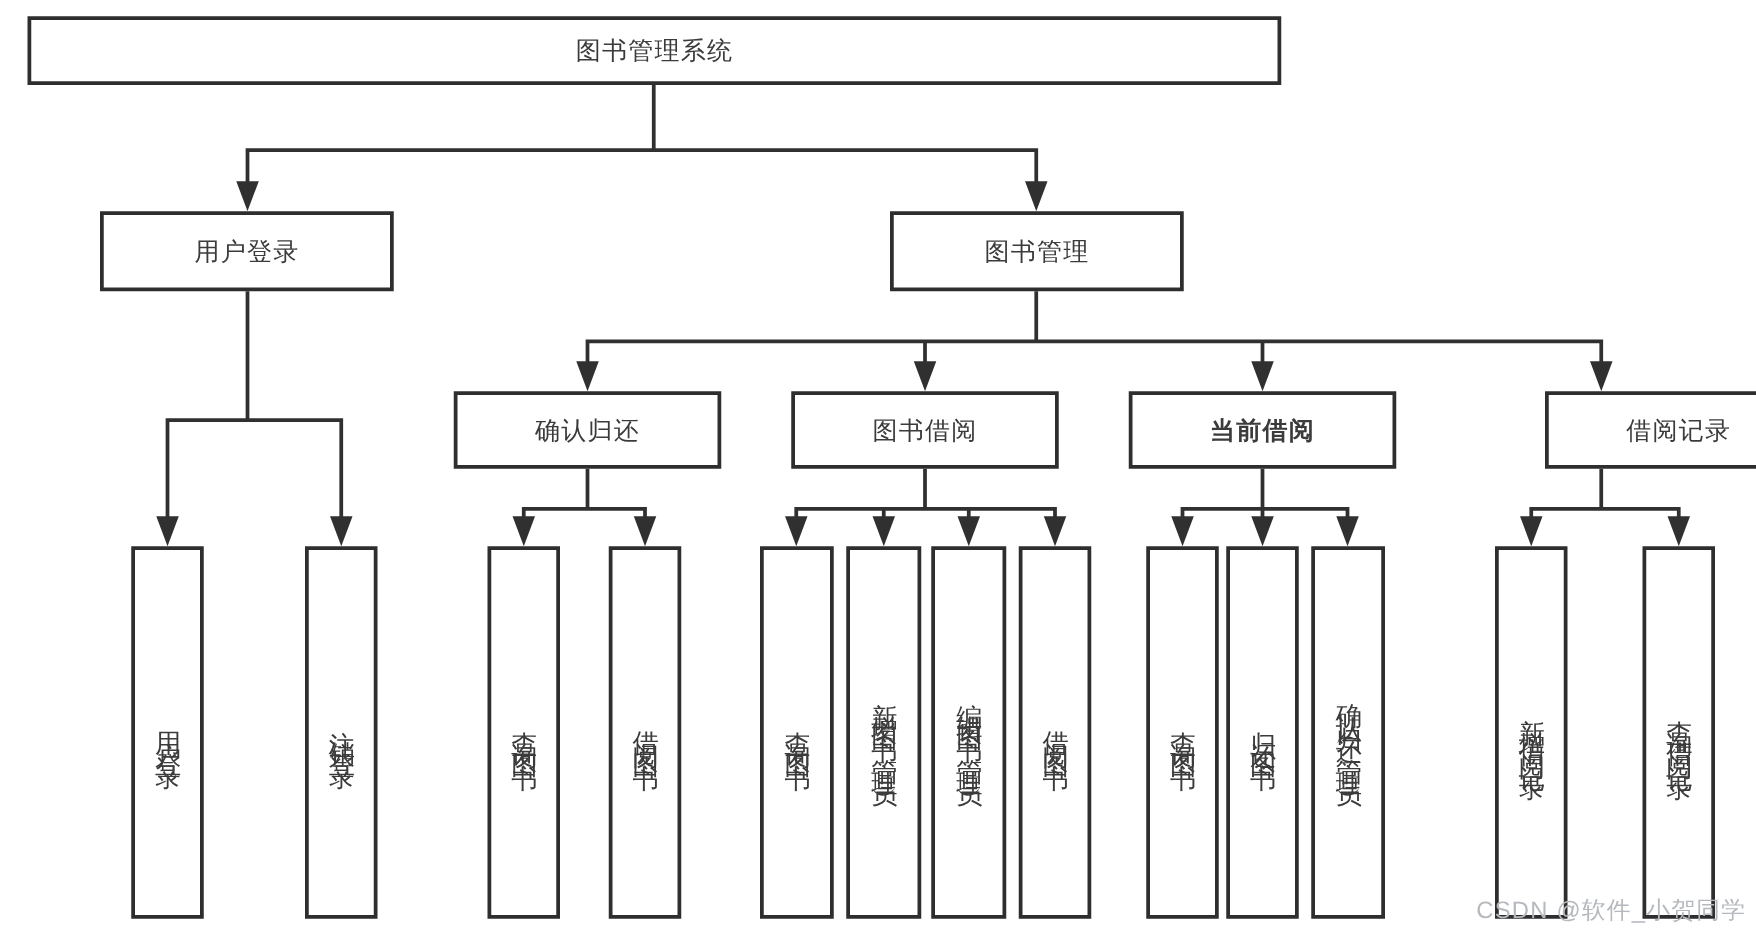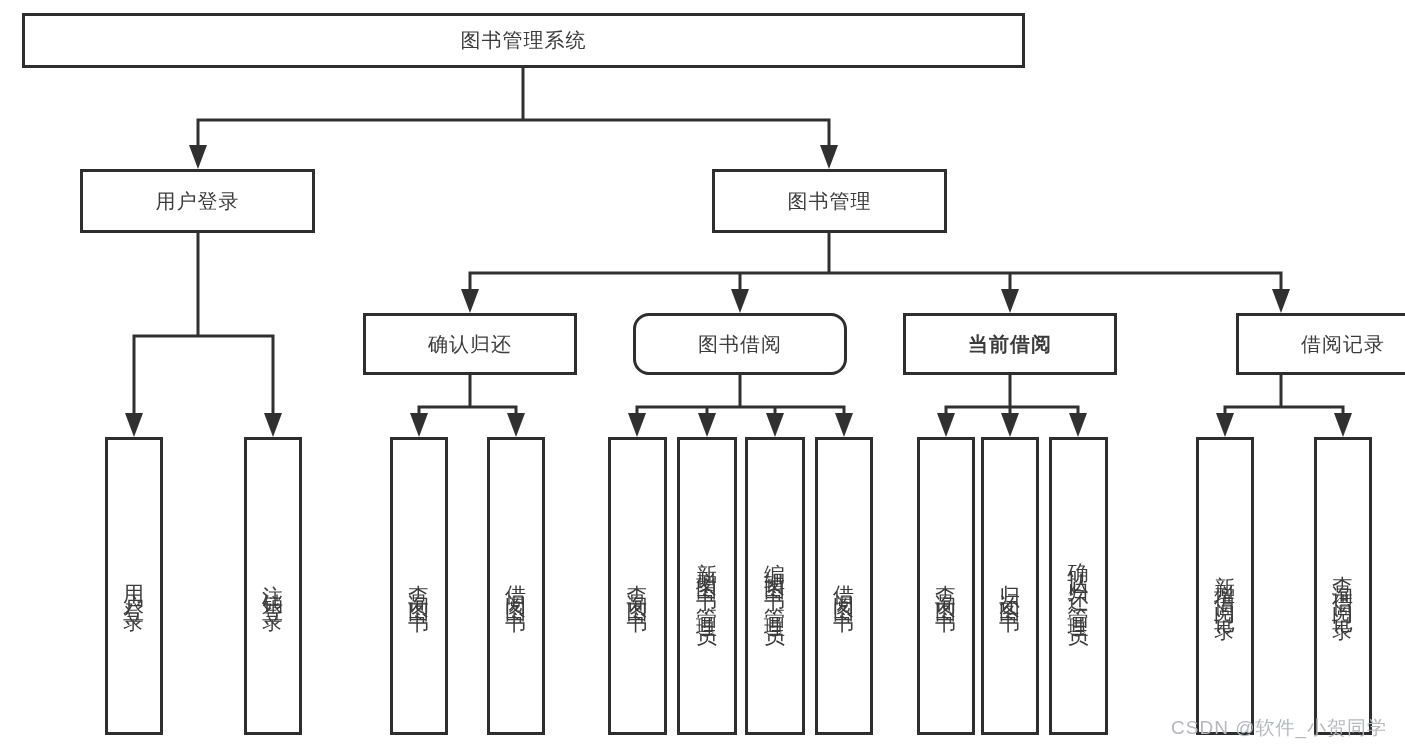--- a/index.html
+++ b/index.html
@@ -38,21 +38,21 @@
   .leaf{
     top:437px;height:298px;
     writing-mode:vertical-rl;
     text-orientation:mixed;
     font-size:21px;
     letter-spacing:9px;
     line-height:1;
   }
   .watermark{
     position:absolute;
-    right:18px;bottom:6px;
+    right:8px;bottom:6px;
     z-index:5;
     color:var(--watermark);
     font-size:19px;
     letter-spacing:1px;
     white-space:nowrap;
   }
 </style>
 </head>
 <body>
 
@@ -98,21 +98,21 @@
   <div class="node lvl2" style="left:80px;">
     <span>用户登录</span>
   </div>
   <div class="node lvl2" style="left:712px;">
     <span>图书管理</span>
   </div>
 
   <div class="node lvl3" style="left:363px;">
     <span>确认归还</span>
   </div>
-  <div class="node lvl3" style="left:633px;border-radius:16px;">
+  <div class="node lvl3" style="left:633px;">
     <span>图书借阅</span>
   </div>
   <div class="node lvl3" style="left:903px;font-weight:bold;">
     <span>当前借阅</span>
   </div>
   <div class="node lvl3" style="left:1236px;">
     <span>借阅记录</span>
   </div>
 
   <div class="node leaf" style="left:105px;width:58px;">

